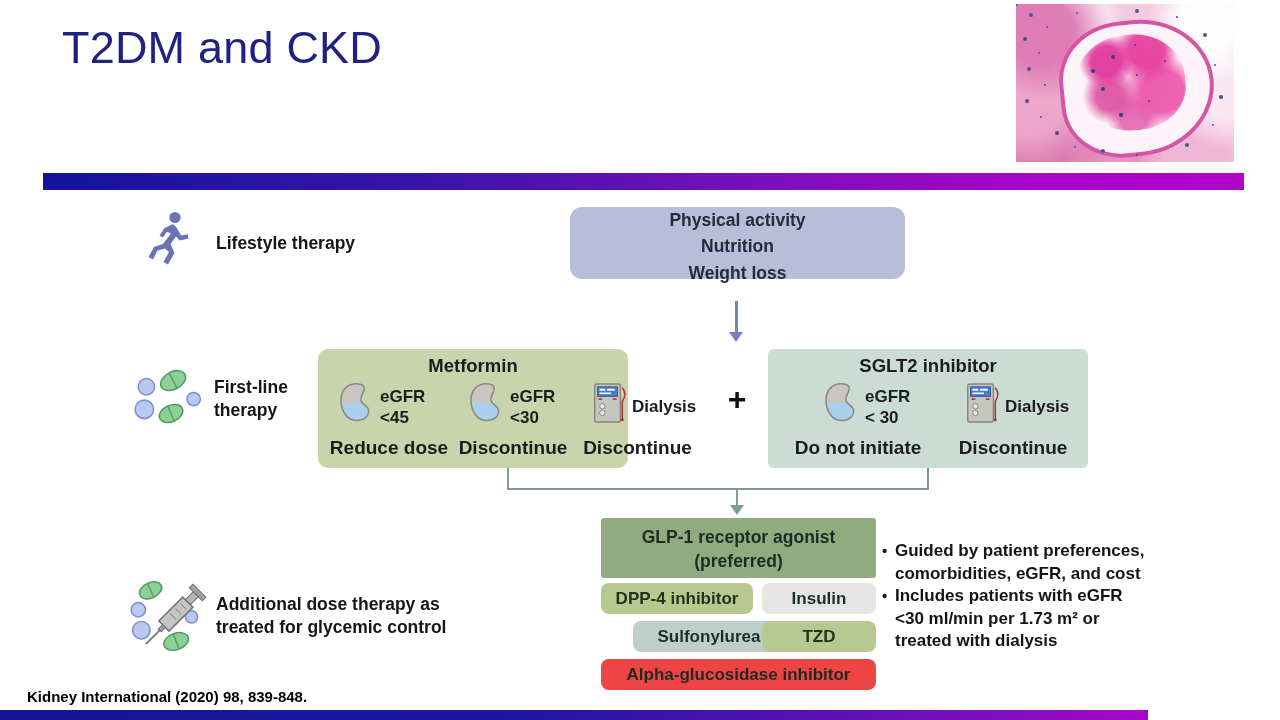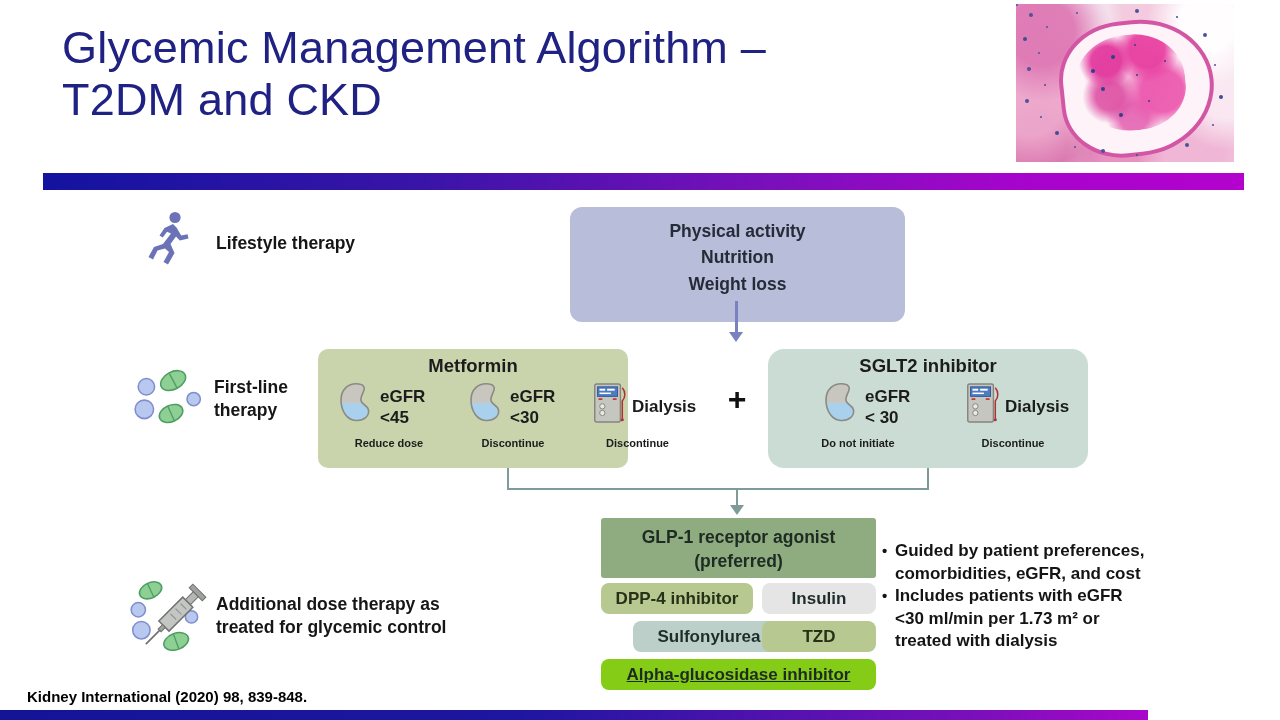--- a/index.html
+++ b/index.html
@@ -46,29 +46,29 @@
       188px 30px 0 1px #49549b,160px 12px 0 #3d4f93,120px 6px 0 1px #49549b,60px 8px 0 #49549b,
       96px 52px 0 1px #2f4288,120px 70px 0 #2f4288,86px 84px 0 1px #2f4288,132px 96px 0 #2f4288,
       104px 110px 0 1px #2f4288,148px 56px 0 #2f4288,76px 66px 0 1px #2f4288,118px 40px 0 #2f4288;}
 
   
   .lbl{color:#161616;font-weight:700;font-size:17.5px;line-height:1.32;}
   .lbl span{display:block;}
 
   
   .fcbox{border-radius:12px;text-align:center;font-weight:700;color:#262b38;}
-  .phys{left:570px;top:207px;width:335px;height:115px;background:#b8bdda;font-size:17.5px;line-height:1.5;padding-top:11px;box-sizing:border-box;}
+  .phys{left:570px;top:207px;width:335px;height:72px;background:#b8bdda;font-size:17.5px;line-height:1.5;box-sizing:border-box;}
   .phys span{display:block;}
 
   .met{left:318px;top:349px;width:310px;height:119px;background:#c9d4ac;border-radius:10px;}
-  .sglt{left:768px;top:349px;width:320px;height:119px;background:#cbdcd5;border-radius:16px;text-decoration:underline;}
+  .sglt{left:768px;top:349px;width:320px;height:119px;background:#cbdcd5;border-radius:6px;text-decoration:underline;}
   .boxtitle{left:0;top:6px;width:100%;text-align:center;font-size:18.5px;font-weight:700;color:#1c1c1c;}
   .cond{font-size:17px;font-weight:700;color:#1c1c1c;line-height:1.25;}
   .cond span{display:block;}
-  .action{font-size:11px;font-weight:700;color:#1c1c1c;text-align:center;top:88px;}
+  .action{font-size:19px;font-weight:700;color:#1c1c1c;text-align:center;top:88px;}
 
   .plus{left:718px;top:381px;width:38px;text-align:center;font-size:32px;font-weight:700;color:#111;}
 
   
   .a1stem{left:735px;top:301px;width:3px;height:32px;background:#7a81c2;}
   .a1head{left:729px;top:332px;width:0;height:0;border-left:7px solid transparent;border-right:7px solid transparent;border-top:10px solid #7a81c2;}
   .cv{background:#7e9b99;width:2px;}
   .ch{background:#7e9b99;height:2px;}
   .c1{left:507px;top:468px;height:22px;}
   .c2{left:927px;top:468px;height:22px;}
@@ -77,36 +77,35 @@
   .c5{left:730px;top:505px;width:0;height:0;border-left:7px solid transparent;border-right:7px solid transparent;border-top:10px solid #7e9b99;}
 
   .glp1{left:601px;top:518px;width:275px;height:60px;background:#8fac80;border-radius:3px;
     font-size:17.5px;font-weight:700;color:#1e2b22;line-height:1.35;padding-top:8px;box-sizing:border-box;text-align:center;}
   .glp1 span{display:block;}
   .pill-row{height:31px;border-radius:8px;text-align:center;font-size:17px;font-weight:700;line-height:31px;}
   .dpp4{left:601px;top:583px;width:152px;background:#b7c890;color:#283018;}
   .insulin{left:762px;top:583px;width:114px;background:#e5e5e5;color:#1f2d2a;}
   .sulf{left:601px;top:621px;width:152px;background:#bccfc8;color:#1f2d2a;margin-left:32px;}
   .tzd{left:762px;top:621px;width:114px;background:#b7c890;color:#283018;}
-  .alpha{left:601px;top:659px;width:275px;background:#84cc16;color:#1e2b22;text-decoration:underline;}
+  .alpha{left:601px;top:659px;width:275px;background:#ef4444;color:#1e2b22;}
 
   .bullets{left:882px;top:540px;width:392px;color:#141414;font-size:17px;font-weight:700;line-height:22.5px;}
   .bullets .b-line{display:block;}
   .bullets .ind{padding-left:13px;}
   .bdot{display:inline-block;width:13px;font-size:15px;}
 
   .citation{left:27px;top:688px;font-size:15px;font-weight:700;color:#000;}
 </style>
 </head>
 <body>
 
 <div class="slide">
 
   <h1 class="abs title" style="margin:0;">
-    <span>Glycemic Management Algorithm –</span>
     <span>T2DM and CKD</span>
   </h1>
 
   <div class="abs hist">
     <div class="abs glom">
       <div class="abs glom-core"></div>
     </div>
     <div class="abs dots"></div>
   </div>
 

